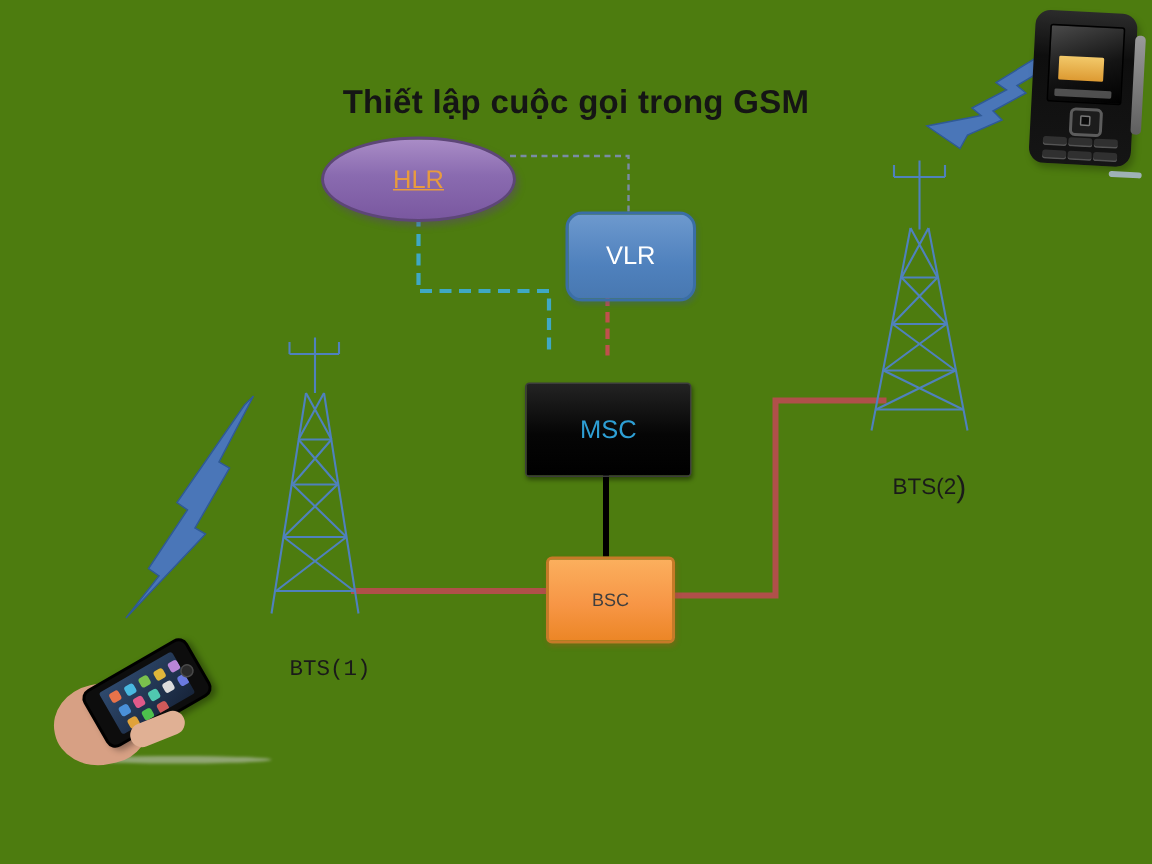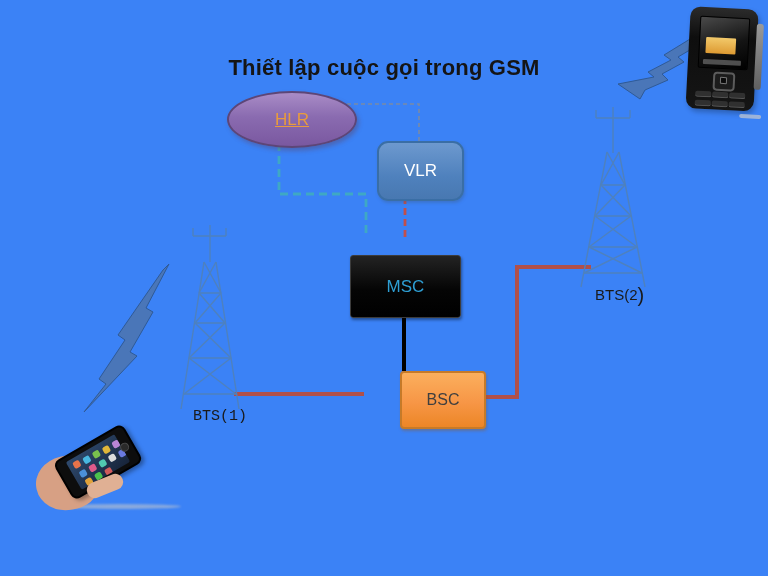--- a/index.html
+++ b/index.html
@@ -1,30 +1,30 @@
 <!DOCTYPE html>
 <html><head>
 <meta charset="utf-8">
 <style>
   html,body{margin:0;padding:0;background:#fff;}
   .slide{
-    position:relative;width:768px;height:576px;background:#3b82f6;
+    position:relative;width:768px;height:576px;background:#4d7c0f;
     font-family:"Liberation Sans",sans-serif;overflow:hidden;
   }
   .title{
     position:absolute;left:0;right:0;top:55px;text-align:center;
     font-size:22px;font-weight:600;color:#151515;letter-spacing:.2px;
   }
   .diagram-layer{position:absolute;left:0;top:0;z-index:1;}
   .node{
     position:absolute;z-index:2;display:flex;align-items:center;justify-content:center;
     font-size:17px;
   }
   .node-hlr{
-    left:227px;top:91px;width:126px;height:53px;border-radius:50%;
+    left:214px;top:91px;width:126px;height:53px;border-radius:50%;
     background:linear-gradient(180deg,#a98cc6 0%,#8a6bb0 45%,#7a58a0 100%);
     border:2px solid #5d4677;color:#e89b3e;
     box-shadow:2px 3px 4px rgba(90,70,110,.45);
     text-decoration:underline;
   }
   .node-vlr{
     left:377px;top:141px;width:83px;height:56px;border-radius:11px;
     background:linear-gradient(180deg,#6d99ce 0%,#4f81bd 60%,#4878b1 100%);
     border:2px solid #3a6ea5;color:#ffffff;
     box-shadow:1px 2px 3px rgba(60,90,130,.35);
@@ -32,25 +32,24 @@
   }
   .node-msc{
     left:350px;top:255px;width:109px;height:61px;border-radius:3px;
     background:linear-gradient(180deg,#232323 0%,#050505 55%,#000 100%);
     border:1px solid #3c3c3c;color:#2e9fd4;
     box-shadow:1px 2px 3px rgba(0,0,0,.4);
   }
   .node-bsc{
     left:364px;top:371px;width:82px;height:54px;border-radius:4px;
     background:linear-gradient(180deg,#fbaf5d 0%,#f79646 55%,#ec8626 100%);
-    border:2px solid #c67a28;color:#3f3f3f;font-size:16px;
+    border:2px solid #c67a28;color:#3f3f3f;font-size:12px;
     box-shadow:1px 2px 3px rgba(150,90,30,.4);
-    margin-left:36px;
   }
-  .bts-label{position:absolute;z-index:2;color:#1a1a1a;font-size:15px;}
+  .bts-label{position:absolute;z-index:2;color:#1a1a1a;font-size:15px;margin-top:30px;}
   .bts1-label{left:193px;top:408px;font-family:Liberation Mono, monospace;}
   .bts2-label{left:595px;top:286px;}
   .bts-label .big-paren{font-size:20px;line-height:15px;vertical-align:-2px;}
 
   
   .slider-phone{position:absolute;left:686px;top:8px;width:76px;height:106px;z-index:2;transform:rotate(3deg);}
   .sp-body{position:absolute;left:2px;top:0;width:68px;height:102px;background:linear-gradient(180deg,#2b2b2b,#0e0e0e 30%,#151515);border-radius:10px;box-shadow:2px 3px 5px rgba(0,0,0,.25);}
   .sp-slide-edge{position:absolute;right:0px;top:14px;width:7px;height:66px;background:linear-gradient(180deg,#9a9a9a,#5f5f5f);border-radius:3px;}
   .sp-screen{position:absolute;left:10px;top:9px;width:48px;height:50px;background:linear-gradient(160deg,#4a4a4a 0%,#141414 55%,#000 100%);border:1px solid #000;border-radius:2px;}
   .sp-photo{position:absolute;left:6px;top:20px;width:30px;height:16px;background:linear-gradient(180deg,#f2c96a,#dd9a32);border-radius:1px;}

